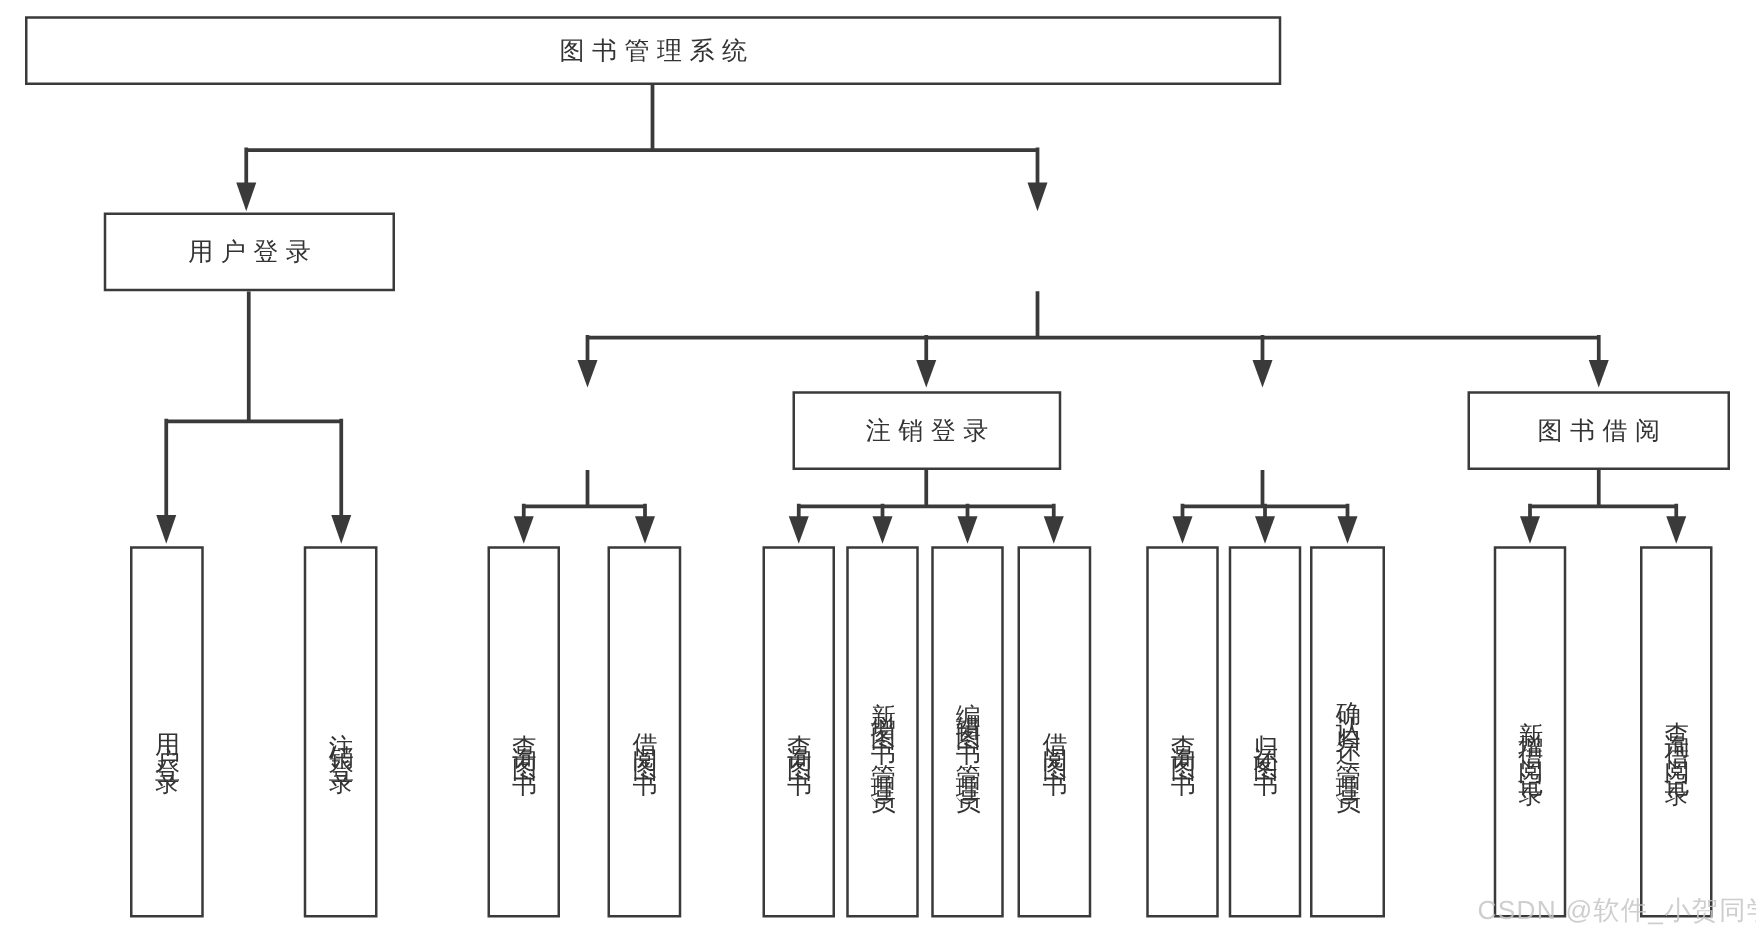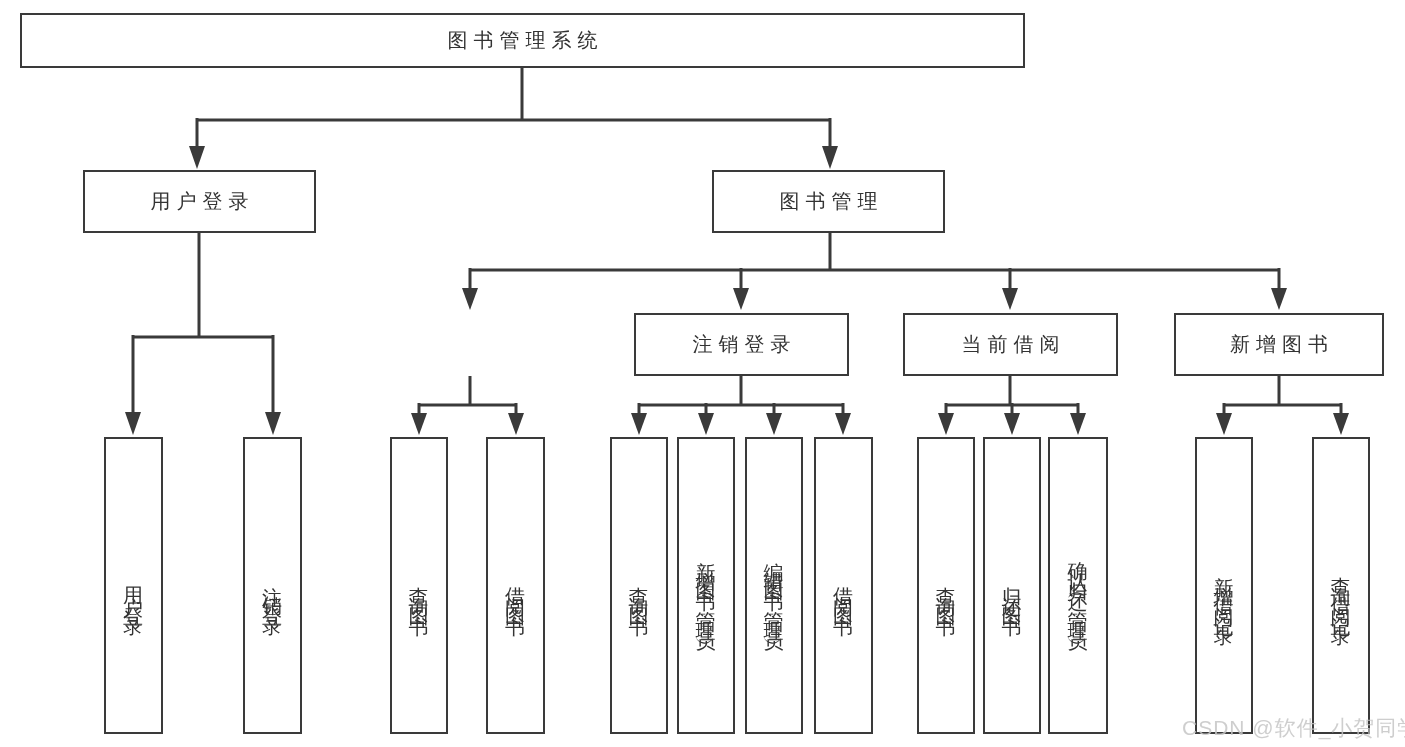--- a/index.html
+++ b/index.html
@@ -86,32 +86,26 @@
     <polygon points="1333,413 1349,413 1341,435"></polygon>
   </svg>
 
   <div class="box" style="left:20px;top:13px;width:1005px;height:55px">
     <span class="hlabel">图书管理系统</span>
   </div>
 
   <div class="box" style="left:83px;top:170px;width:233px;height:63px">
     <span class="hlabel">用户登录</span>
   </div>
-  <div class="box" style="left:712px;top:170px;width:233px;height:63px">
-    <span class="hlabel">图书管理</span>
-  </div>
 
   <div class="box" style="left:634px;top:313px;width:215px;height:63px">
     <span class="hlabel">注销登录</span>
   </div>
-  <div class="box" style="left:903px;top:313px;width:215px;height:63px">
-    <span class="hlabel">当前借阅</span>
-  </div>
   <div class="box" style="left:1174px;top:313px;width:210px;height:63px">
-    <span class="hlabel">新增图书</span>
+    <span class="hlabel">图书借阅</span>
   </div>
 
   <div class="box" style="left:104px;top:437px;width:59px;height:297px">
     <span class="vlabel">用户登录</span>
   </div>
   <div class="box" style="left:243px;top:437px;width:59px;height:297px">
     <span class="vlabel">注销登录</span>
   </div>
 
   <div class="box" style="left:390px;top:437px;width:58px;height:297px">

